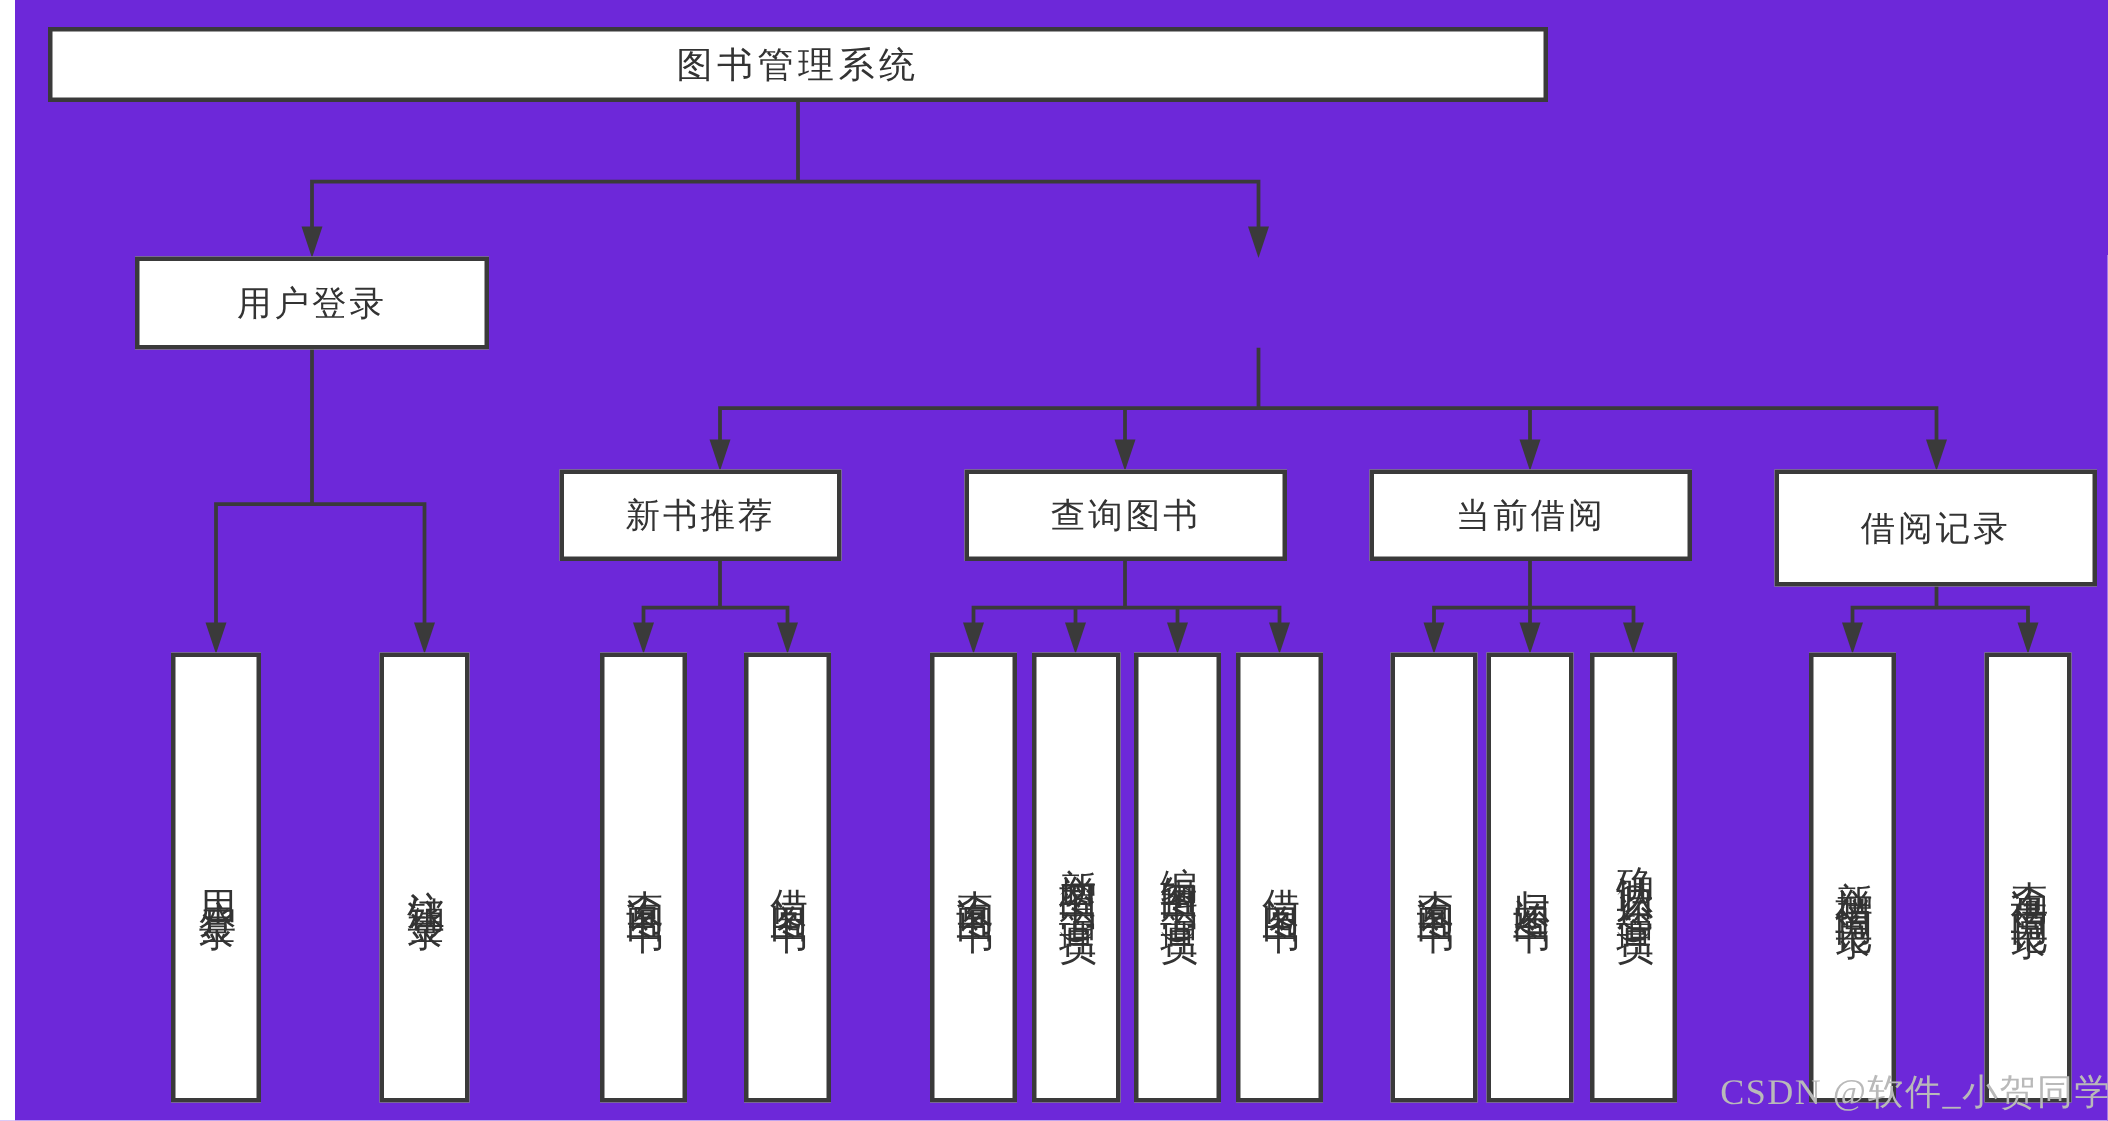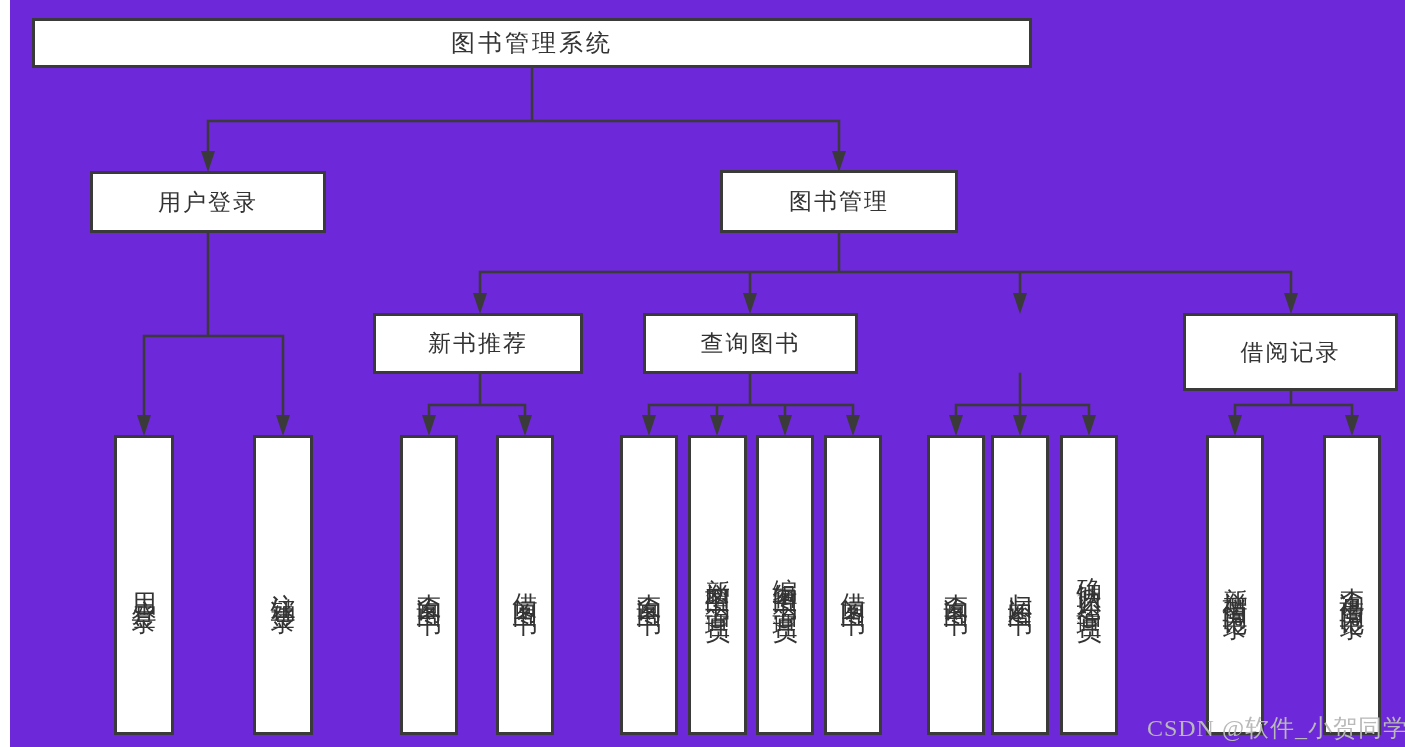--- a/index.html
+++ b/index.html
@@ -89,24 +89,24 @@
       <polygon points="1003,415 1017,415 1010,436"></polygon>
       <polygon points="1072,415 1086,415 1079,436"></polygon>
       <polygon points="1218,415 1232,415 1225,436"></polygon>
       <polygon points="1335,415 1349,415 1342,436"></polygon>
     </g>
   </svg>
 
   <div class="box hbox rootbox" style="left:22px; top:18px; width:1000px; height:50px;">图书管理系统</div>
 
   <div class="box hbox" style="left:80px; top:171px; width:236px; height:62px;">用户登录</div>
-  <div class="box hbox" style="left:710px; top:170px; width:238px; height:63px;">图书管理</div>
 
-  <div class="box hbox" style="left:363px; top:313px; width:210px; height:61px;">新书推荐</div>
+  <div class="box hbox" style="left:363px; top:313px; width:188px; height:61px;">新书推荐</div>
   <div class="box hbox" style="left:633px; top:313px; width:215px; height:61px;">查询图书</div>
+  <div class="box hbox" style="left:903px; top:313px; width:215px; height:61px;">当前借阅</div>
   <div class="box hbox" style="left:1173px; top:313px; width:215px; height:78px;">借阅记录</div>
 
   <div class="box leaf" style="left:104px; width:60px;">用户登录</div>
   <div class="box leaf" style="left:243px; width:60px;">注销登录</div>
 
   <div class="box leaf" style="left:390px; width:58px;">查询图书</div>
   <div class="box leaf" style="left:486px; width:58px;">借阅图书</div>
 
   <div class="box leaf" style="left:610px; width:58px;">查询图书</div>
   <div class="box leaf" style="left:678px; width:59px;">新增图书（管理员）</div>

